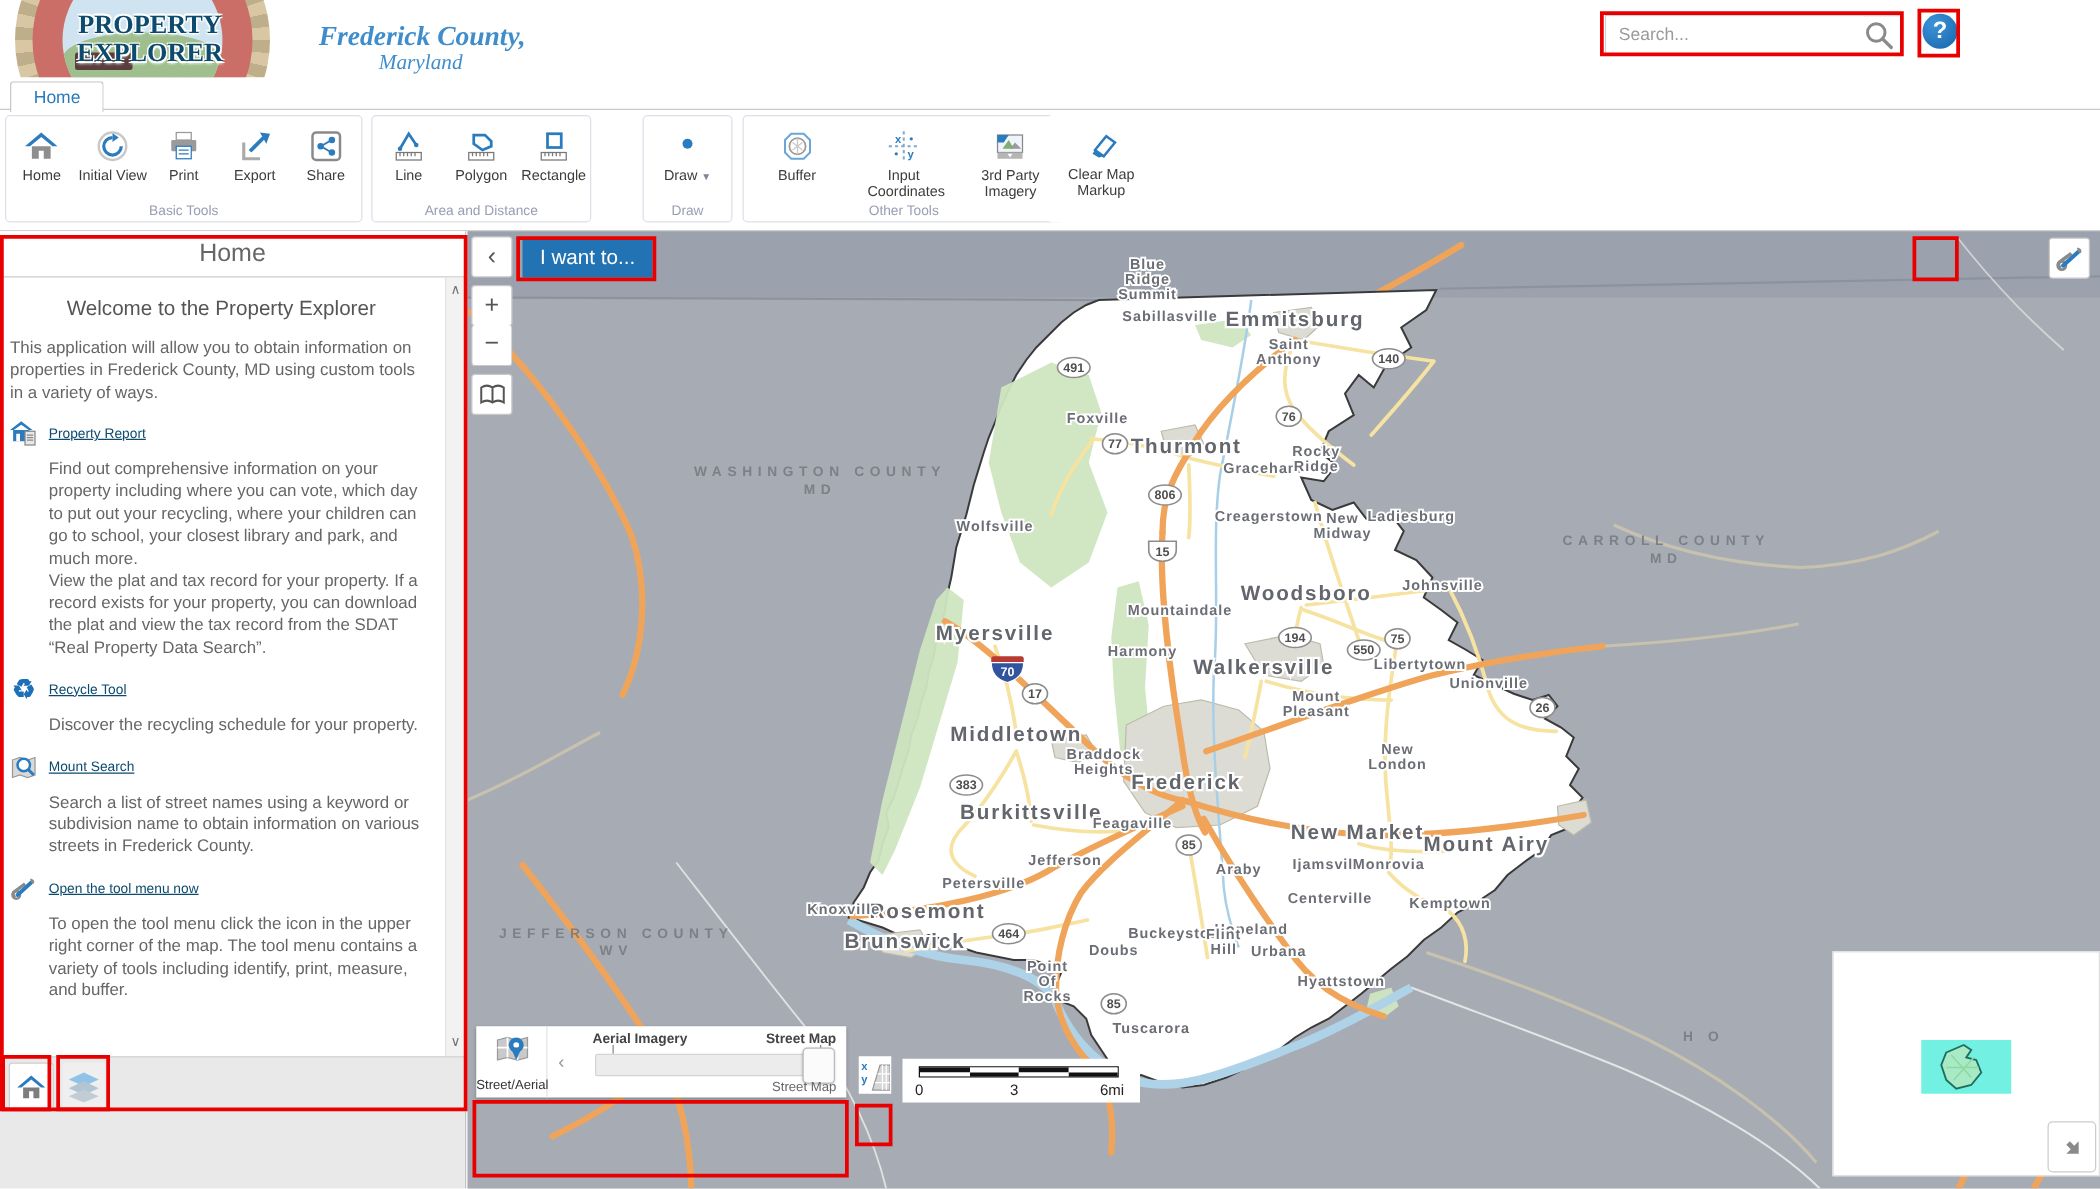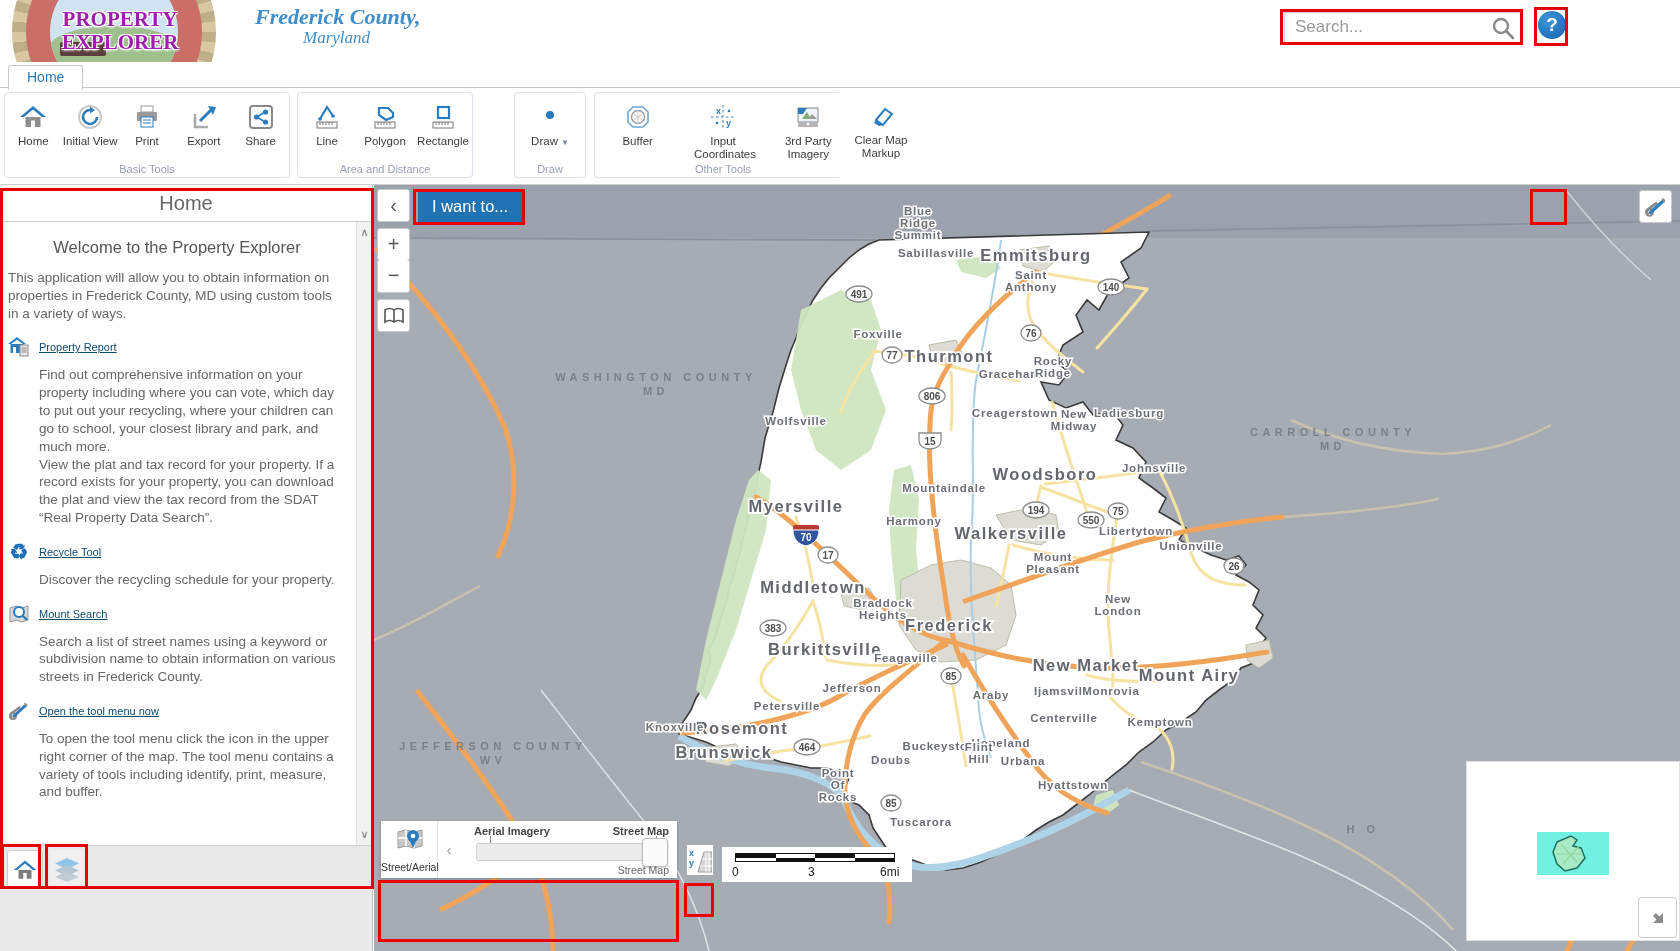--- a/index.html
+++ b/index.html
@@ -7,27 +7,27 @@
   
   .header{position:absolute;left:0;top:0;width:1680px;height:62px;background:#fff;}
   .logo{position:absolute;left:0;top:0;width:238px;height:62px;overflow:hidden;}
   .seal{position:absolute;left:12px;top:-70px;width:204px;height:204px;border-radius:50%;
         background:repeating-conic-gradient(#d8c7a2 0 6deg,#bfae8a 6deg 12deg);}
   .seal-ring{position:absolute;left:14px;top:14px;right:14px;bottom:14px;border-radius:50%;background:#cb6e68;}
   .seal-inner{position:absolute;left:38px;top:38px;right:38px;bottom:38px;border-radius:50%;background:#cfe4f0;overflow:hidden;}
   .seal-hill{position:absolute;left:0;bottom:28px;width:100%;height:42px;background:#9fbf8e;border-radius:50% 50% 0 0;}
   .seal-train{position:absolute;left:10px;bottom:40px;width:46px;height:14px;background:#5c3d3d;border-radius:2px;}
   .logo-text{position:absolute;left:30px;top:8px;width:180px;text-align:center;font-family:"Liberation Serif",serif;
-             font-weight:bold;font-size:21px;line-height:23px;color:#a21caf;
+             font-weight:bold;font-size:21px;line-height:23px;color:#0c4a6e;
              text-shadow:-1px -1px 0 #fff,1px -1px 0 #fff,-1px 1px 0 #fff,1px 1px 0 #fff,0 2px 2px rgba(255,255,255,.8);}
-  .brand{position:absolute;left:255px;top:4px;width:240px;font-family:"Liberation Serif",serif;font-style:italic;color:#3f8ecb;}
+  .brand{position:absolute;left:255px;top:16px;width:240px;font-family:"Liberation Serif",serif;font-style:italic;color:#3f8ecb;}
   .brand .b1{font-size:22px;font-weight:bold;}
   .brand .b2{font-size:17px;margin-left:48px;margin-top:-2px;}
   .search-wrap{position:absolute;left:1284px;top:12px;width:235px;height:30px;background:#fff;border:1px solid #d0d0d0;}
-  .search-input{position:absolute;left:0;top:0;width:196px;height:28px;border:none;outline:none;font-size:17px;color:#444;
+  .search-input{position:absolute;left:0;top:0;width:196px;height:28px;border:none;outline:none;font-size:14px;color:#444;
                 padding:0 0 0 10px;font-family:"Liberation Sans",sans-serif;}
   .search-input::placeholder{color:#9a9a9a;}
   .search-icon{position:absolute;right:4px;top:2px;}
   .help-btn{position:absolute;left:1538px;top:11px;width:28px;height:28px;border-radius:50%;
             background:radial-gradient(circle at 35% 30%,#3e93d8,#1565ab);color:#fff;font-size:19px;font-weight:bold;
             text-align:center;line-height:28px;cursor:pointer;}
   
   .tabs{position:absolute;left:0;top:62px;width:1680px;height:26px;background:#fff;border-bottom:1px solid #c9c9c9;box-sizing:border-box;}
   .tab{position:absolute;left:8px;top:3px;height:23px;padding:0 18px;background:#fff;border:1px solid #c9c9c9;border-bottom:1px solid #fff;
        border-radius:3px 3px 0 0;color:#2a7ab9;font-size:14px;line-height:22px;cursor:pointer;z-index:2;}

